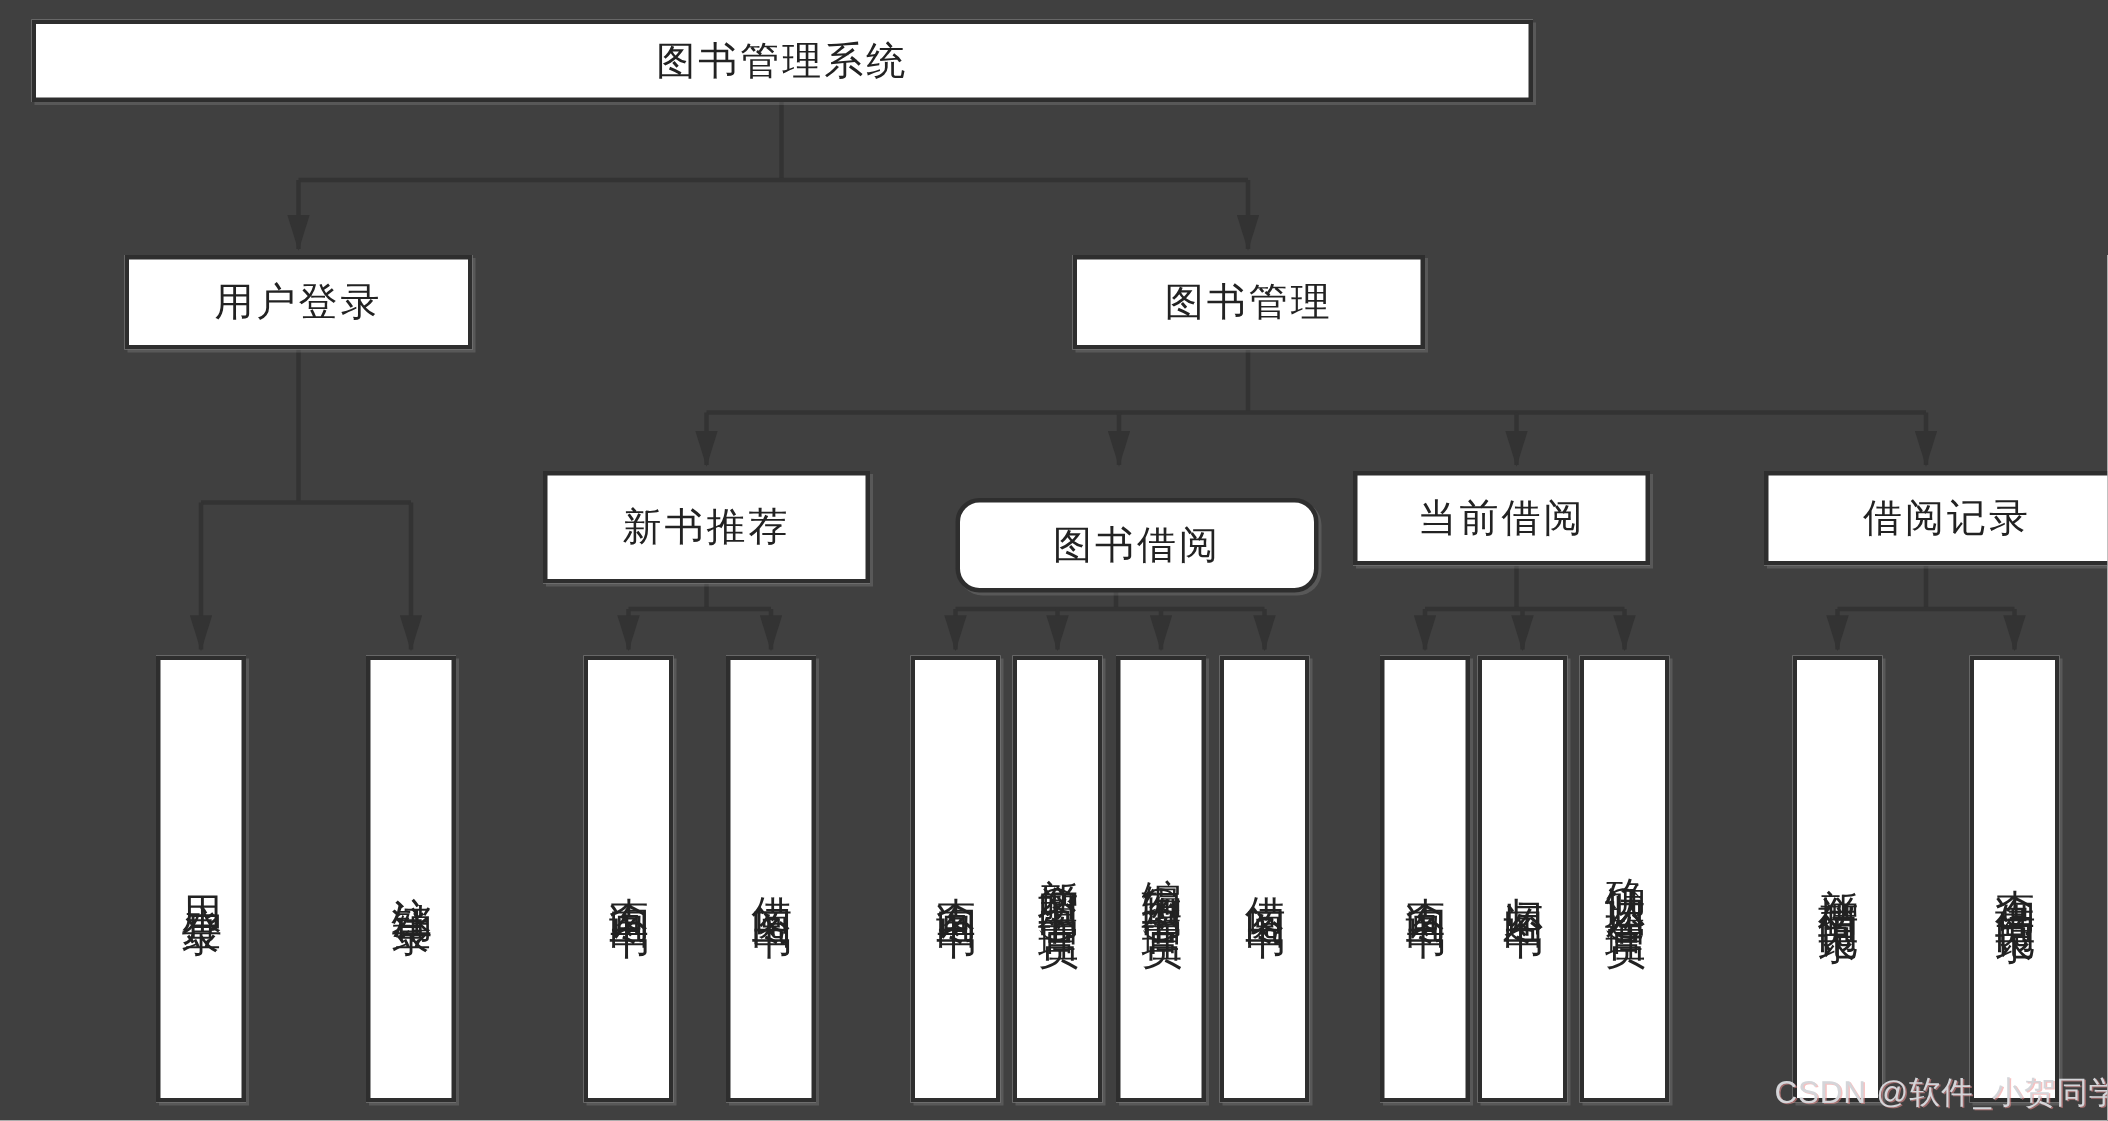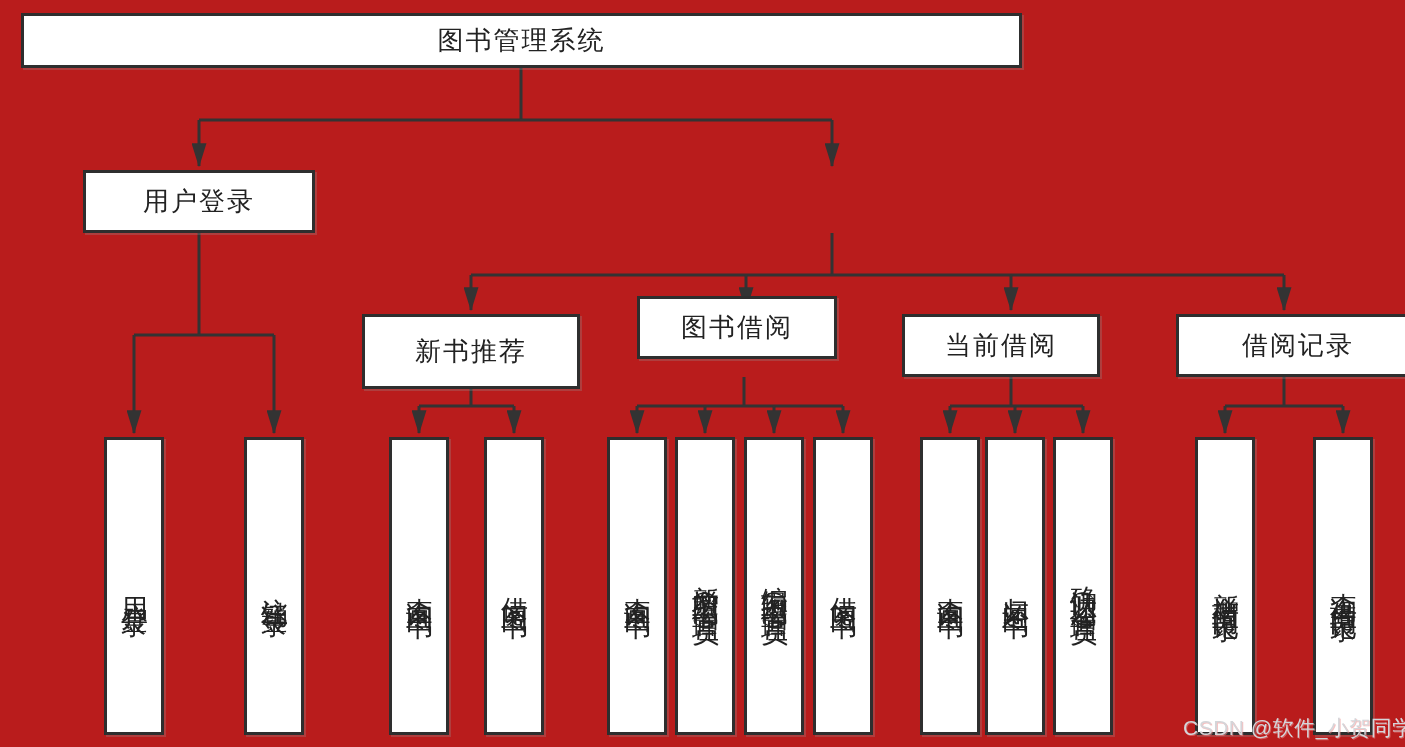--- a/index.html
+++ b/index.html
@@ -1,20 +1,20 @@
 <!DOCTYPE html>
 <html><head>
 <meta charset="utf-8">
 <style>
   html, body { margin: 0; padding: 0; background: #ffffff; }
   .stage {
     position: relative;
     width: 1405px;
     height: 747px;
-    background: #b91c1c;
+    background: #404040;
     font-family: "Liberation Sans", "DejaVu Sans", sans-serif;
     overflow: hidden;
   }
   .wires {
     position: absolute;
     left: 0; top: 0;
     width: 1405px; height: 747px;
   }
   .n {
     position: absolute;
@@ -100,23 +100,24 @@
       <path d="M1284 377 L1284 406"></path>
       <path d="M1225 406 L1343 406"></path>
       <path d="M1225 406 L1225 433" marker-end="url(#arrow)"></path>
       <path d="M1343 406 L1343 433" marker-end="url(#arrow)"></path>
     </g>
   </svg>
 
   <div class="n" style="left:21px; top:13px; width:1001px; height:55px;">图书管理系统</div>
 
   <div class="n" style="left:83px; top:170px; width:232px; height:63px;">用户登录</div>
+  <div class="n" style="left:715px; top:170px; width:235px; height:63px;">图书管理</div>
 
   <div class="n" style="left:362px; top:314px; width:218px; height:75px;">新书推荐</div>
-  <div class="n" style="left:637px; top:296px; width:200px; height:63px;">图书借阅</div>
+  <div class="n" style="left:637px; top:332px; width:242px; height:63px;border-radius:16px;">图书借阅</div>
   <div class="n" style="left:902px; top:314px; width:198px; height:63px;">当前借阅</div>
   <div class="n" style="left:1176px; top:314px; width:244px; height:63px;">借阅记录</div>
 
   <div class="n v" style="left:104px; top:437px; width:60px; height:298px;">
     <span>用户登录</span>
     </div>
   <div class="n v" style="left:244px; top:437px; width:60px; height:298px;">
     <span>注销登录</span>
     </div>
 

